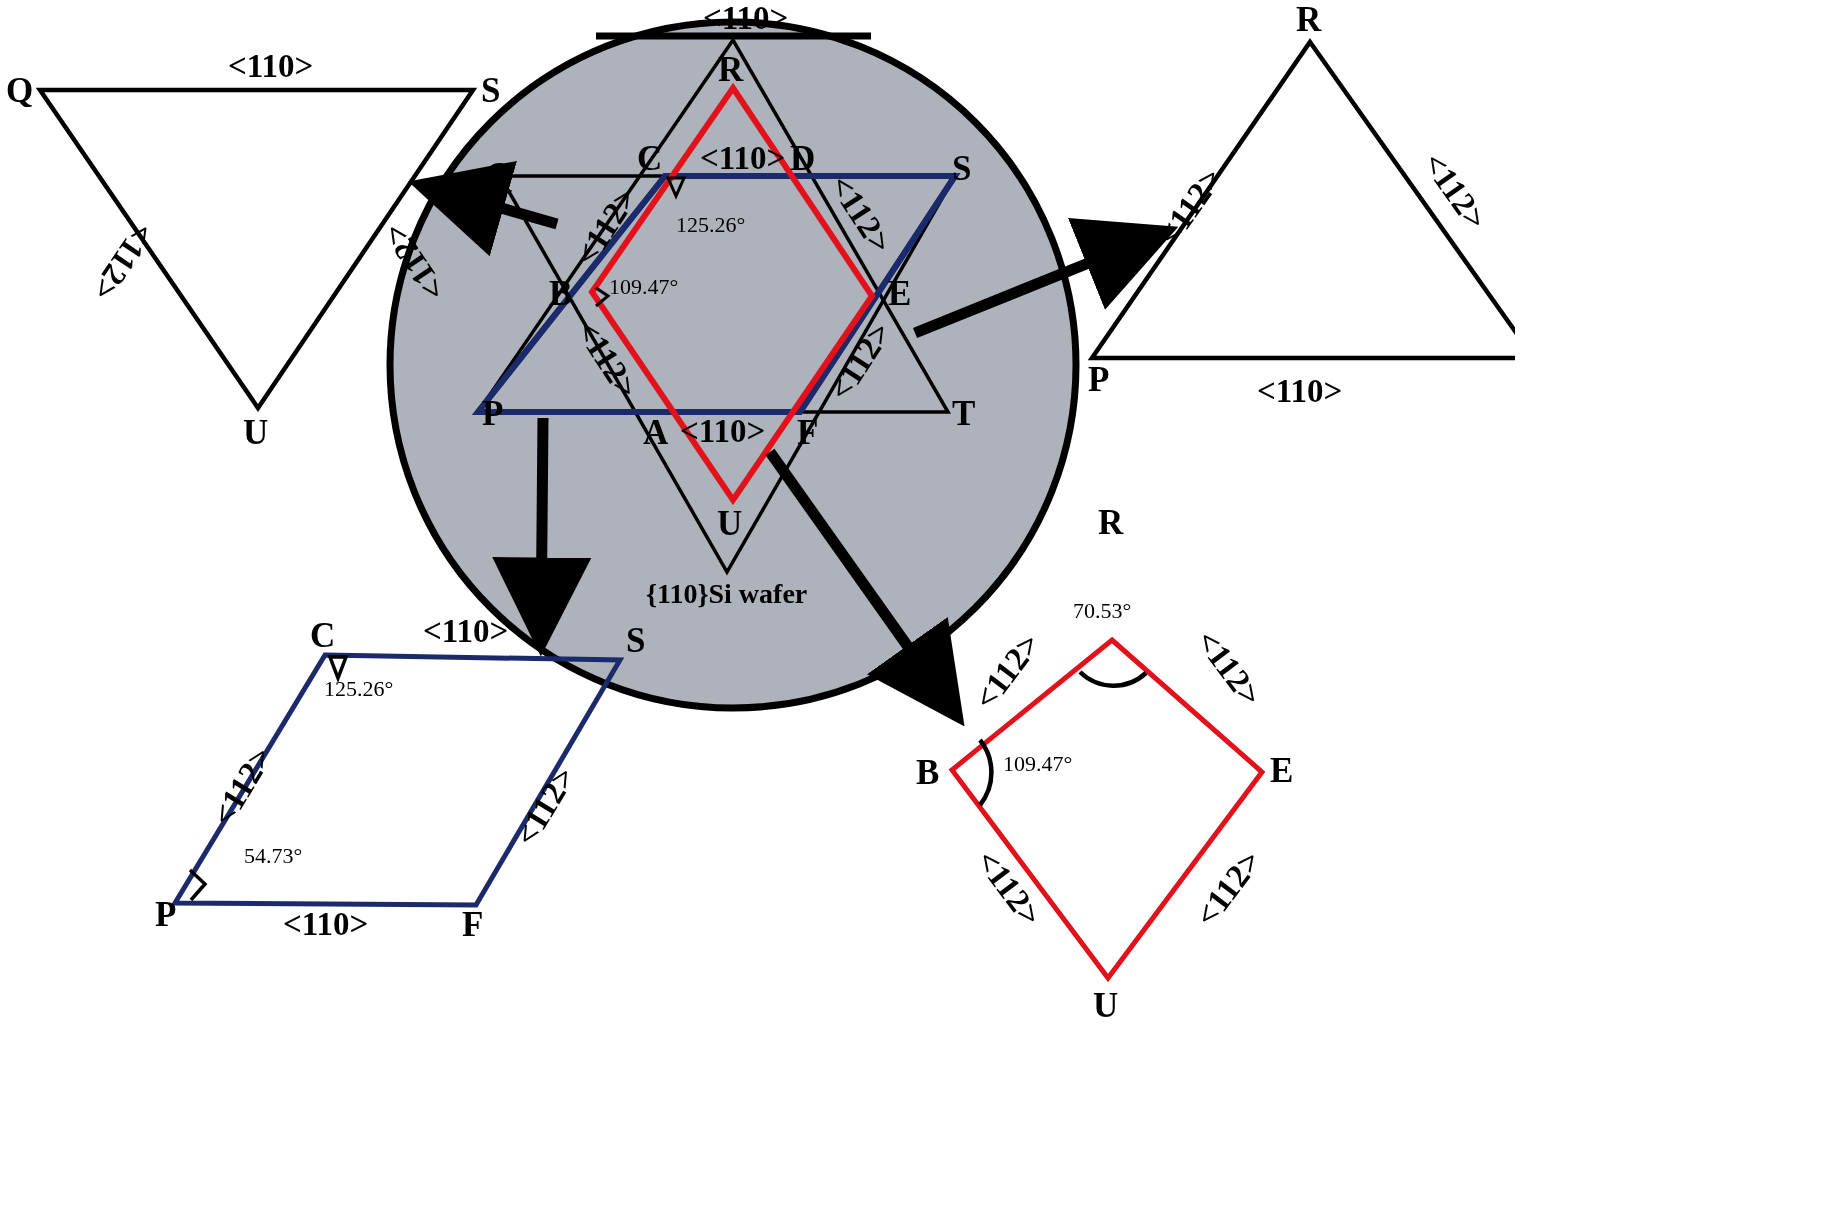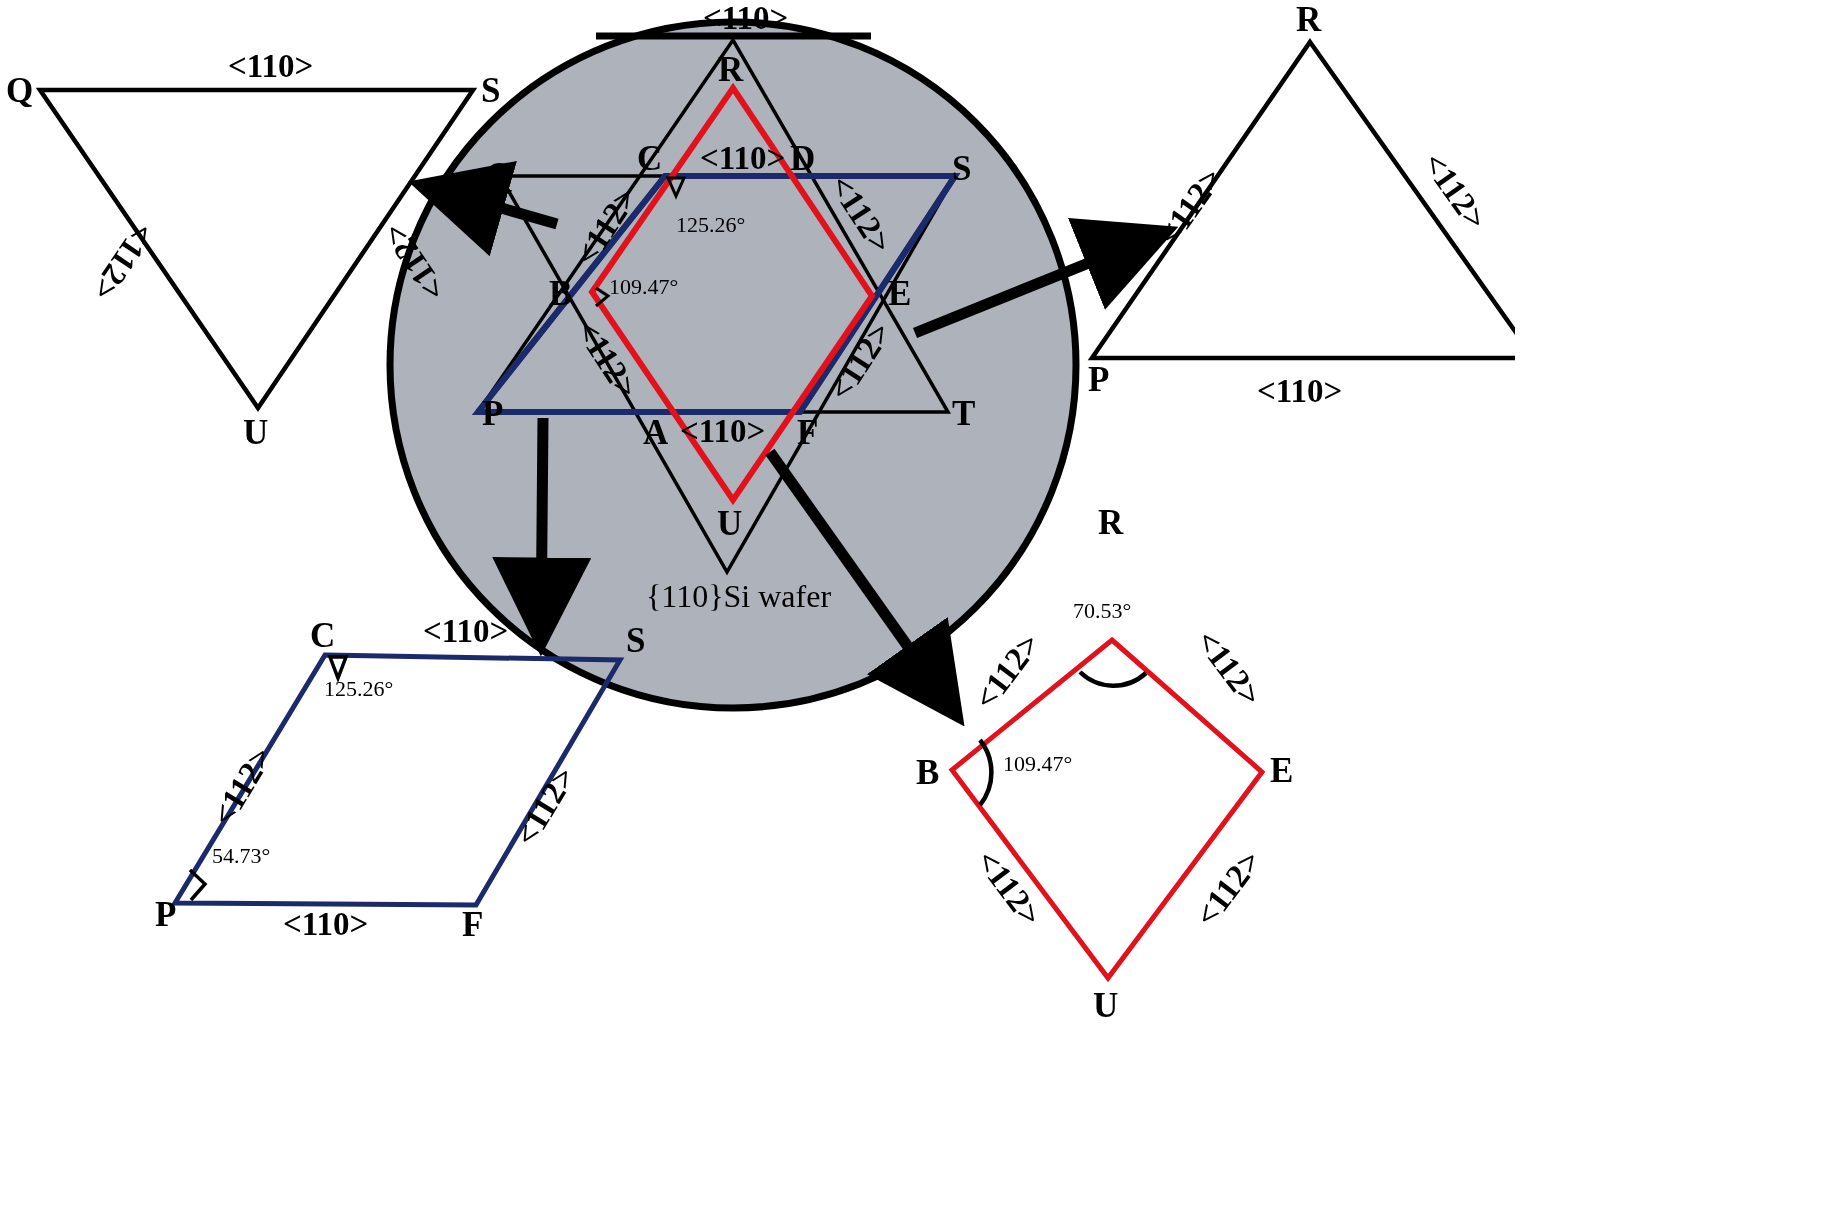--- a/index.html
+++ b/index.html
@@ -4,21 +4,21 @@
 <style>
   html,body{margin:0;padding:0;background:#ffffff;}
   #root{position:relative;width:1515px;height:1218px;background:#ffffff;
         font-family:"Liberation Serif",serif;overflow:hidden;}
   svg.layer{position:absolute;left:0;top:0;width:1843px;height:1218px;}
   .lbl{position:absolute;font-family:"Liberation Serif",serif;color:#000;
        white-space:nowrap;line-height:1;}
   .vtx{font-weight:bold;font-size:35px;}
   .dir{font-weight:bold;font-size:33px;}
   .ang{font-size:22px;}
-  .waf{font-weight:normal;font-size:32px;}
+  .waf{font-weight:bold;font-size:28px;}
   .rot{transform-origin:50% 50%;}
 </style>
 </head>
 <body>
 
 <div id="root">
 
   <svg class="layer" viewBox="0 0 1843 1218">
     <defs>
       <marker id="ah" markerWidth="9" markerHeight="9" refX="7.5" refY="4.5" orient="auto" markerUnits="strokeWidth">
@@ -111,21 +111,21 @@
 
   <div class="lbl vtx" style="left:310px;top:618px;">C</div>
   <div class="lbl vtx" style="left:626px;top:623px;">S</div>
   <div class="lbl vtx" style="left:155px;top:897px;">P</div>
   <div class="lbl vtx" style="left:462px;top:907px;">F</div>
   <div class="lbl dir" style="left:423px;top:615px;">&lt;110&gt;</div>
   <div class="lbl dir rot" style="left:200px;top:770px;transform:rotate(-59deg);">&lt;112&gt;</div>
   <div class="lbl dir rot" style="left:503px;top:790px;transform:rotate(-59deg);">&lt;112&gt;</div>
   <div class="lbl dir" style="left:283px;top:908px;">&lt;110&gt;</div>
   <div class="lbl ang" style="left:324px;top:678px;">125.26°</div>
-  <div class="lbl ang" style="left:212px;top:845px;">54.73°</div>
+  <div class="lbl ang" style="left:244px;top:845px;">54.73°</div>
 
   <div class="lbl vtx" style="left:1098px;top:505px;">R</div>
   <div class="lbl vtx" style="left:916px;top:755px;">B</div>
   <div class="lbl vtx" style="left:1270px;top:753px;">E</div>
   <div class="lbl vtx" style="left:1093px;top:988px;">U</div>
   <div class="lbl dir rot" style="left:965px;top:655px;transform:rotate(-53deg);">&lt;112&gt;</div>
   <div class="lbl dir rot" style="left:1186px;top:652px;transform:rotate(53deg);">&lt;112&gt;</div>
   <div class="lbl dir rot" style="left:966px;top:872px;transform:rotate(53deg);">&lt;112&gt;</div>
   <div class="lbl dir rot" style="left:1186px;top:872px;transform:rotate(-53deg);">&lt;112&gt;</div>
   <div class="lbl ang" style="left:1073px;top:600px;">70.53°</div>

